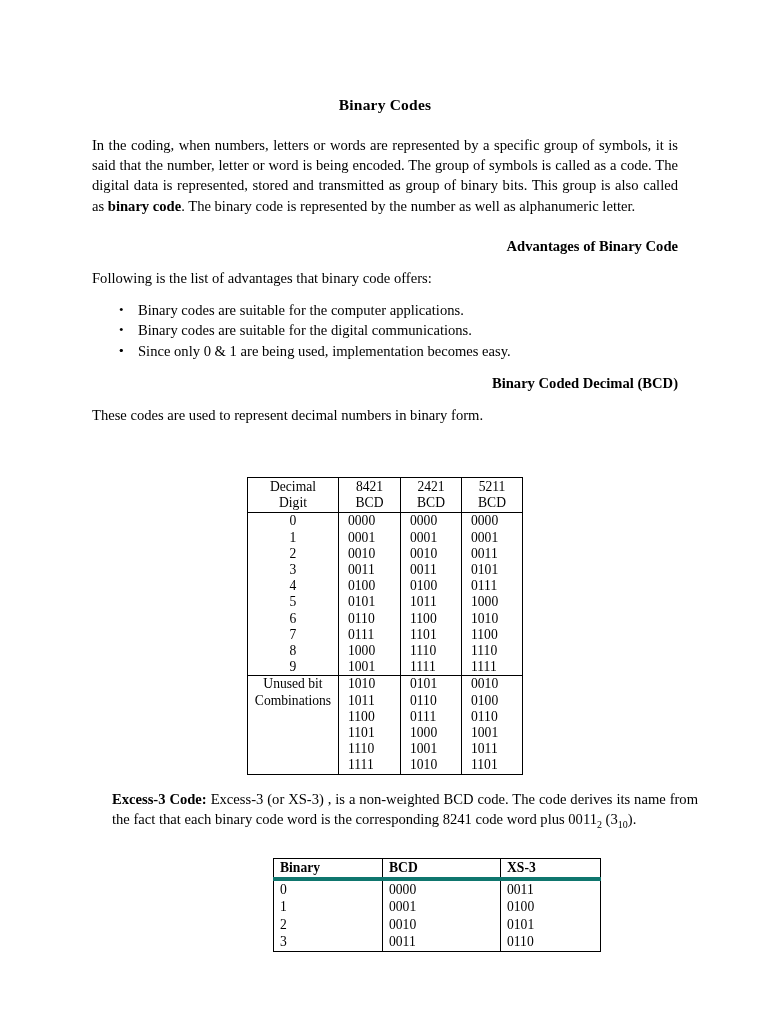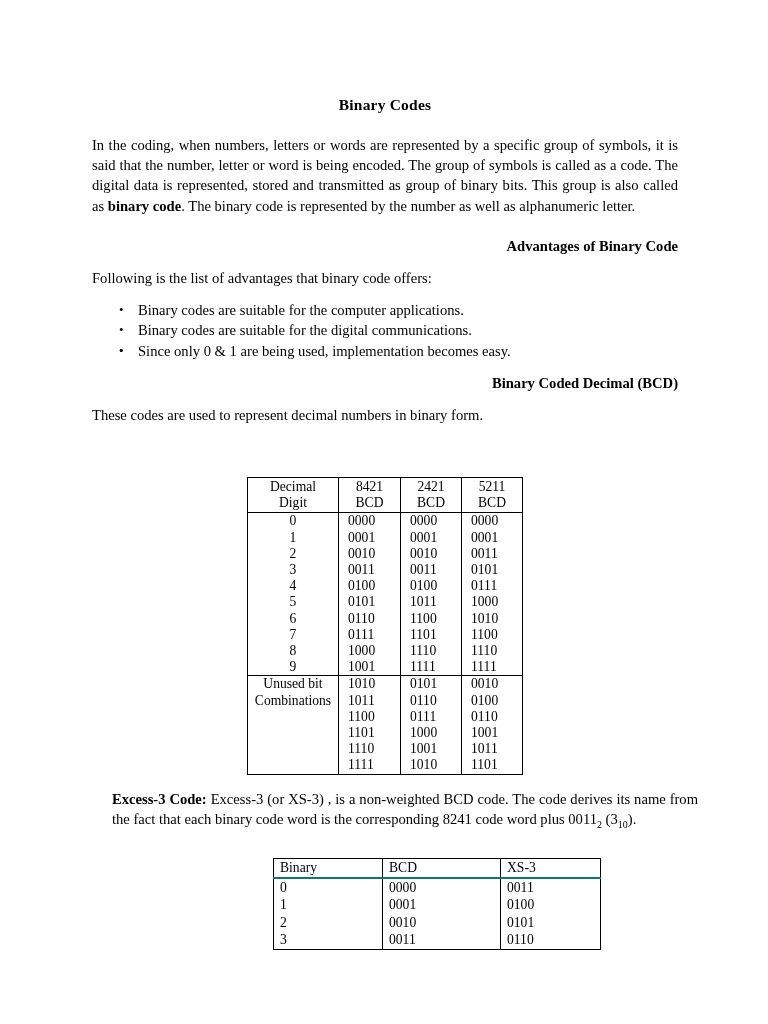--- a/index.html
+++ b/index.html
@@ -154,21 +154,21 @@
     line-height: 17.6px;
     table-layout: fixed;
   }
   table.xs3 td {
     border: 1px solid #000;
     padding: 0 0 0 6px;
     text-align: left;
     font-weight: normal;
     height: 17px;
   }
-  table.xs3 tr.hdr td { border-bottom: 2px solid #0f766e; }
+  table.xs3 tr.hdr td { border-bottom: 4px solid #0f766e; font-weight: bold; }
   table.xs3 tr.body td {
     border-top: none;
     border-bottom: none;
   }
   table.xs3 tr.body.first td { border-top: 1px solid #000; }
   table.xs3 tr.body.last td { border-bottom: 1px solid #000; }
   .xcol-1 { width: 109px; }
   .xcol-2 { width: 118px; }
   .xcol-3 { width: 100px; }
 

